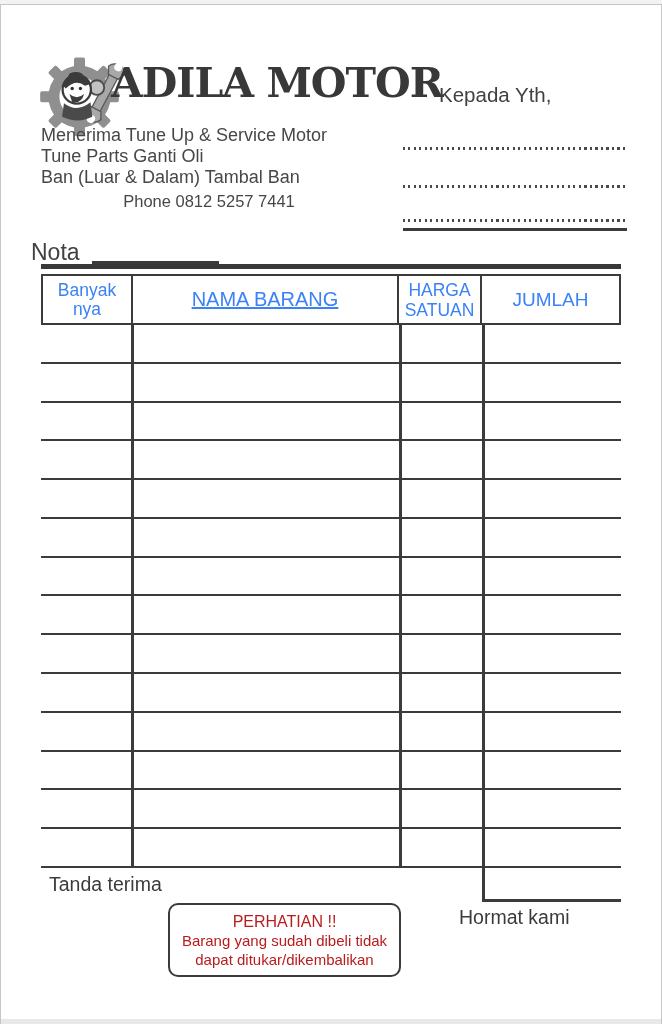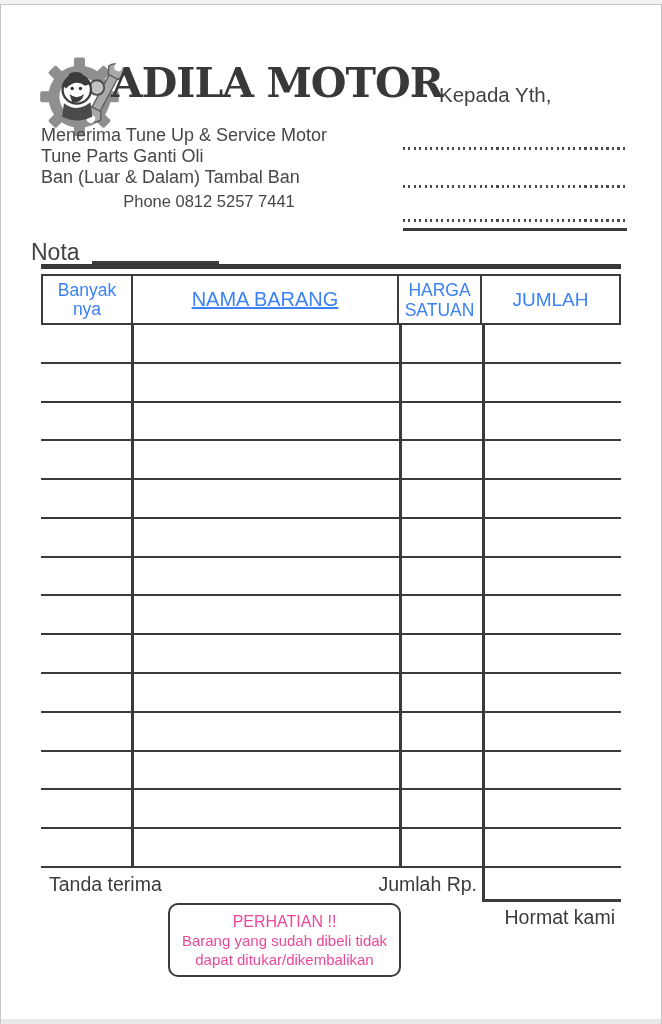--- a/index.html
+++ b/index.html
@@ -41,24 +41,24 @@
   .tbody{left:40px;top:320px;width:580px;height:543px;display:flex;flex-direction:column;}
   .trow{flex:1;border-bottom:2.5px solid #3b3b3b;box-sizing:border-box;}
   .vline{top:320px;height:543px;width:2.5px;background:#3b3b3b;}
   .v1{left:130px;} .v2{left:398px;} .v3{left:481px;}
   
   .total-vline{left:481px;top:861px;width:2.5px;height:35px;background:#3b3b3b;}
   .total-hline{left:481px;top:894px;width:139px;height:2.5px;background:#3b3b3b;}
   
   .tanda-terima{left:48px;top:868px;font-size:19.5px;}
   .jumlah-label{left:318px;top:868px;width:158px;text-align:right;font-size:19.5px;}
-  .hormat-kami{left:458px;top:901px;width:156px;text-align:right;font-size:19.5px;}
+  .hormat-kami{left:458px;top:901px;width:156px;text-align:left;font-size:19.5px;}
   .notice-box{left:167px;top:898px;width:233px;height:74px;box-sizing:border-box;
     border:2.5px solid #3b3b3b;border-radius:10px;text-align:center;
-    padding-top:7px;color:#ec4899;}
+    padding-top:7px;color:#b91c1c;}
   .notice-title{font-size:16px;line-height:19px;}
   .notice-line{font-size:15px;line-height:19px;}
   .bottom-strip{left:0;right:0;bottom:0;height:8px;background:#e8e8e8;}
 </style>
 </head>
 <body>
 
 <div class="page">
 
   <div class="abs logo">
@@ -151,21 +151,20 @@
       <div class="trow"></div>
     </div>
   <div class="abs vline v1"></div>
   <div class="abs vline v2"></div>
   <div class="abs vline v3"></div>
 
   <div class="abs total-vline"></div>
   <div class="abs total-hline"></div>
 
   <div class="abs tanda-terima">Tanda terima</div>
-  <div class="abs jumlah-label">Jumlah Rp.</div>
   <div class="abs hormat-kami">Hormat kami</div>
 
   <div class="abs notice-box">
     <div class="notice-title">PERHATIAN !!</div>
     <div class="notice-line">Barang yang sudah dibeli tidak</div>
     <div class="notice-line">dapat ditukar/dikembalikan</div>
   </div>
 
   <div class="abs bottom-strip"></div>
 </div>

